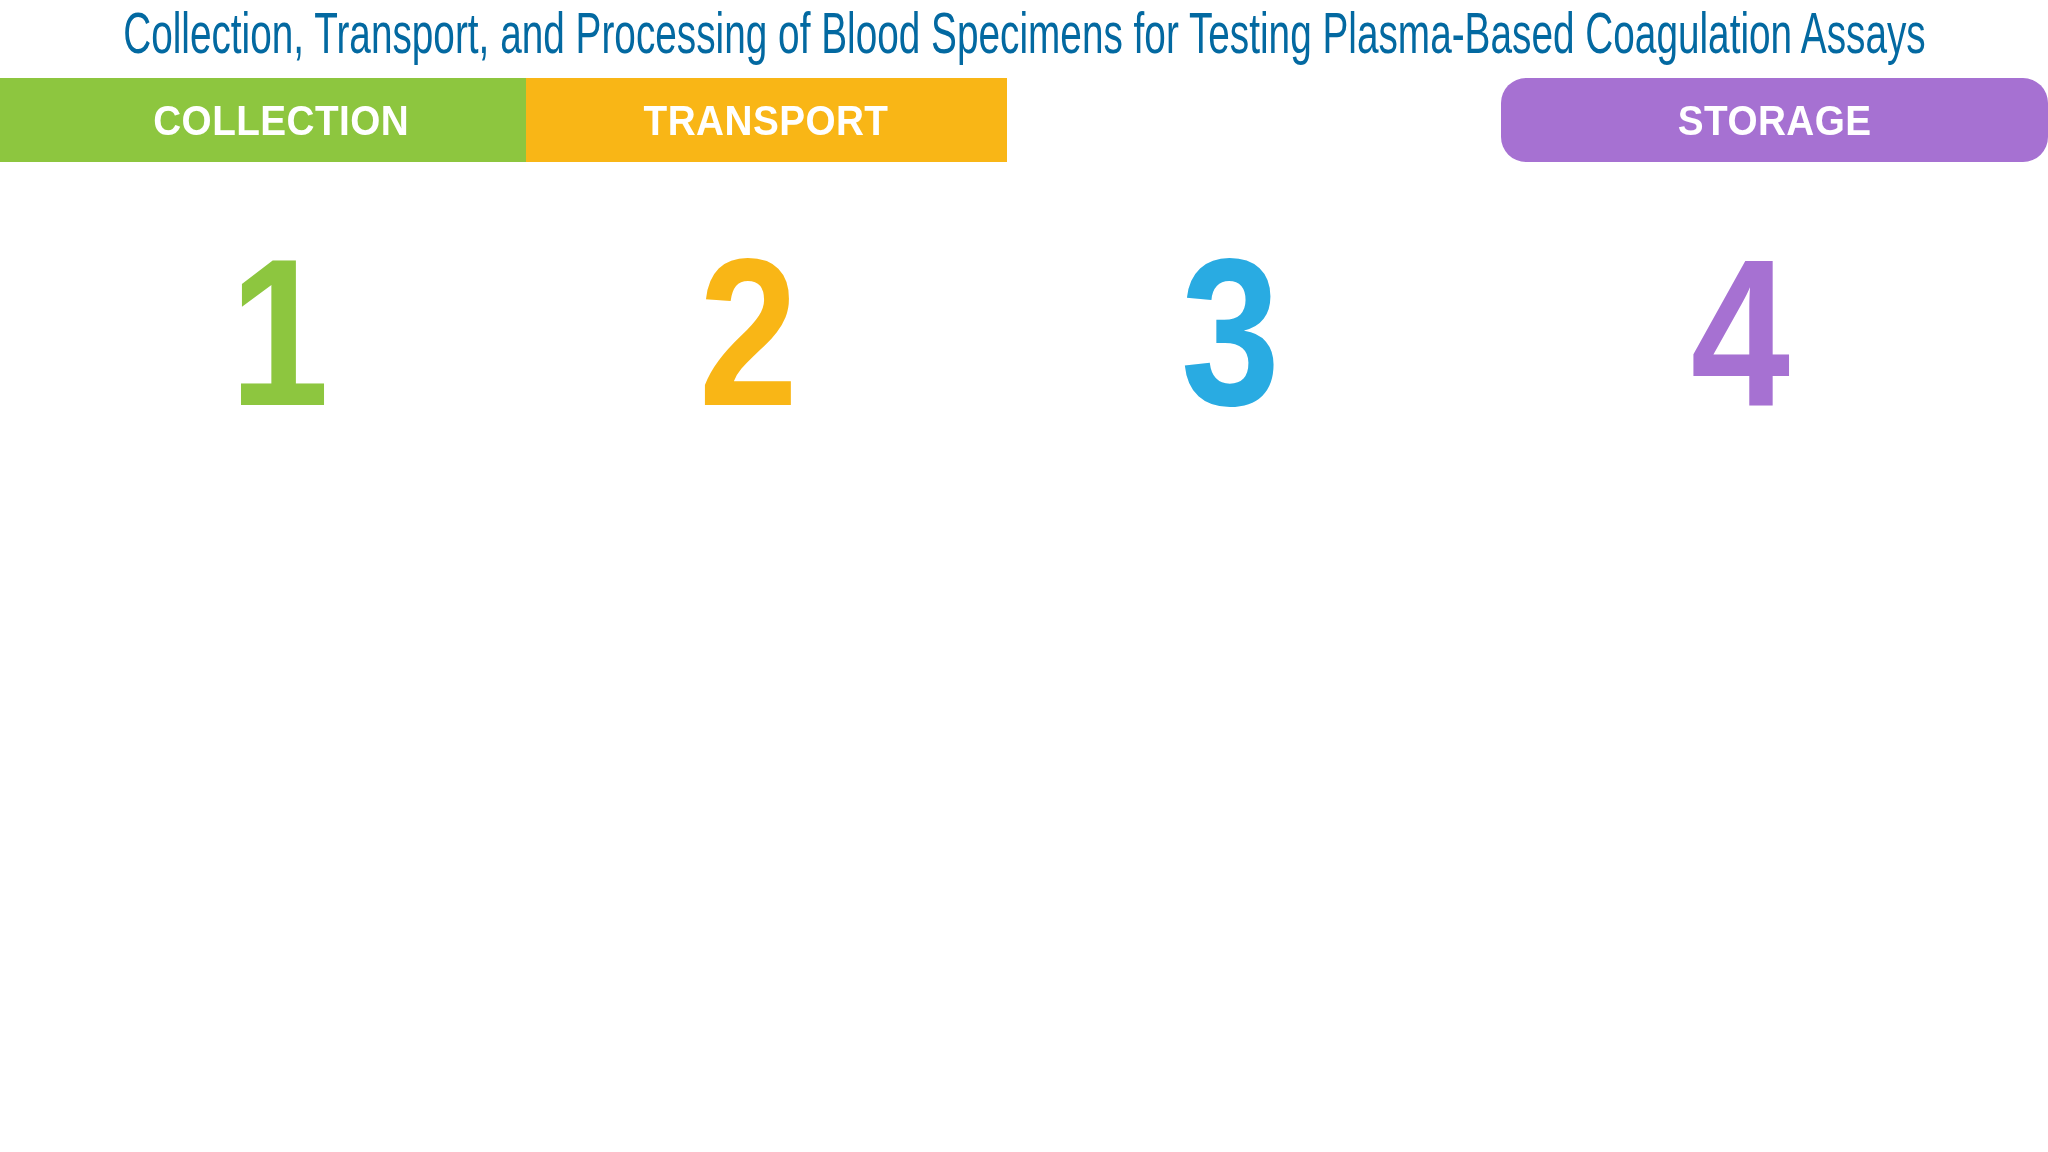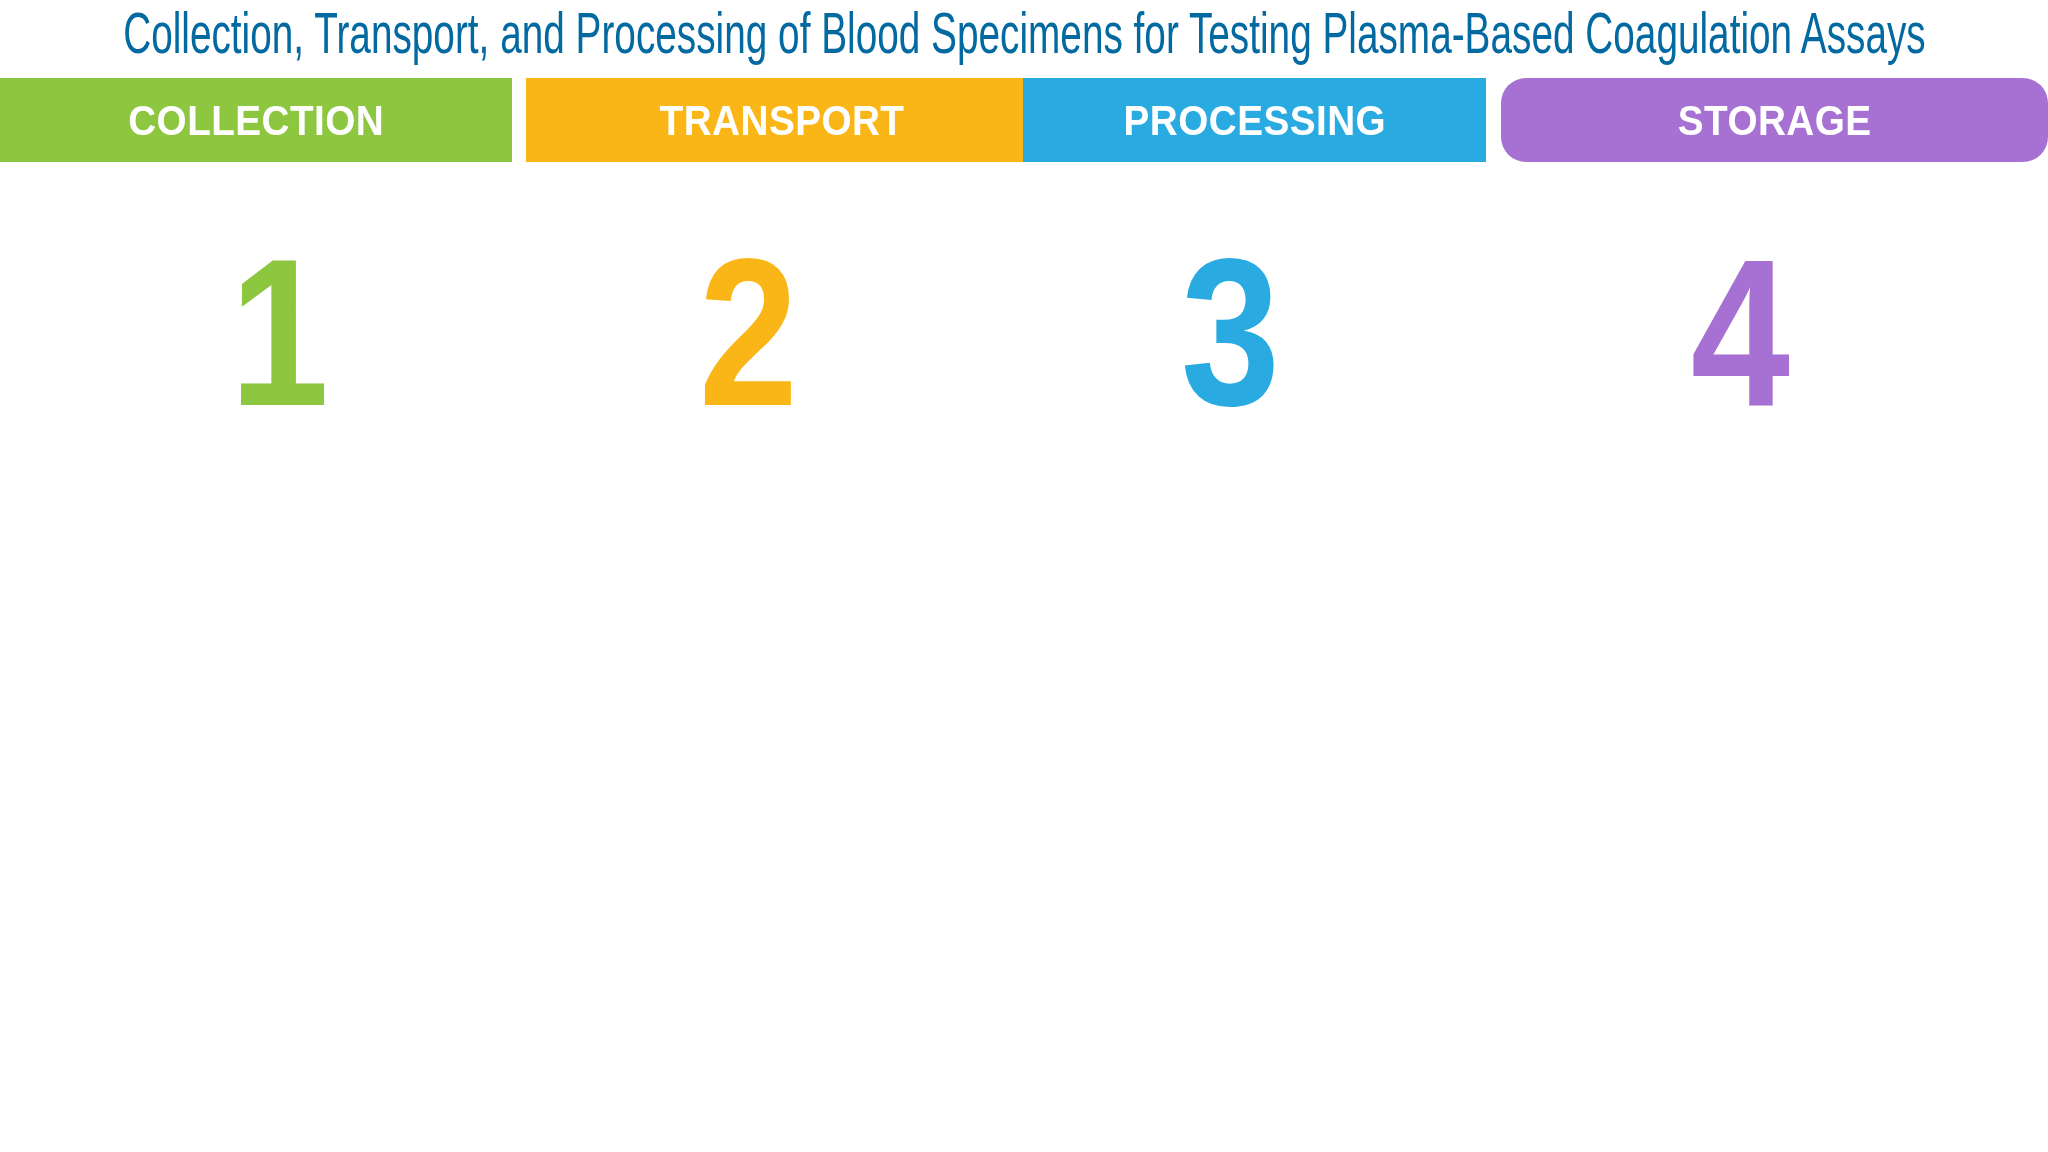--- a/index.html
+++ b/index.html
@@ -87,31 +87,28 @@
 </style>
 </head>
 <body>
 
 <div class="slide">
 
   <div class="slide-title">
     <span class="title-text">Collection, Transport, and Processing of Blood Specimens for Testing Plasma-Based Coagulation Assays</span>
   </div>
 
-  <div class="step-bar bar-0" style="background-color: rgb(141, 198, 63);">
+  <div class="step-bar bar-0" style="background-color: rgb(141, 198, 63); padding-left: 25px;">
     <span class="bar-label">COLLECTION</span>
   </div>
 
-  <div class="step-bar bar-1" style="background-color: rgb(249, 182, 22); padding-left: 16px;">
+  <div class="step-bar bar-1" style="background-color: rgb(249, 182, 22);">
     <span class="bar-label">TRANSPORT</span>
   </div>
 
-  <div class="step-bar bar-2" style="background-color: rgb(41, 171, 226);">
-    <span class="bar-label">PROCESSING</span>
-  </div>
 
   <div class="step-bar bar-3" style="background-color: rgb(166, 113, 210);">
     <span class="bar-label">STORAGE</span>
   </div>
 
   <div class="step-number num-0" style="color: rgb(141, 198, 63);">
     <span class="num-text">1</span>
   </div>
 
   <div class="step-number num-1" style="color: rgb(249, 182, 22);">

